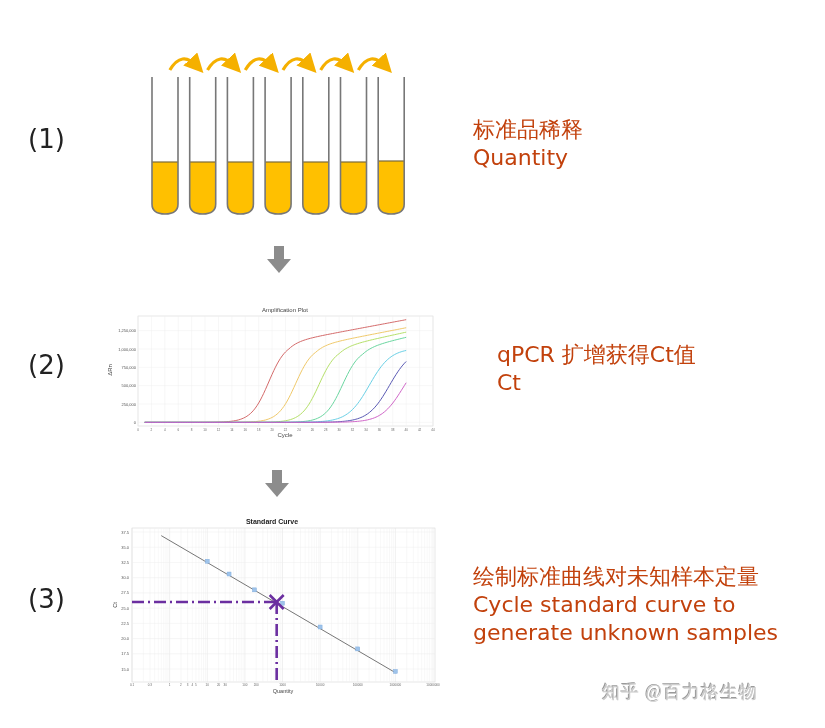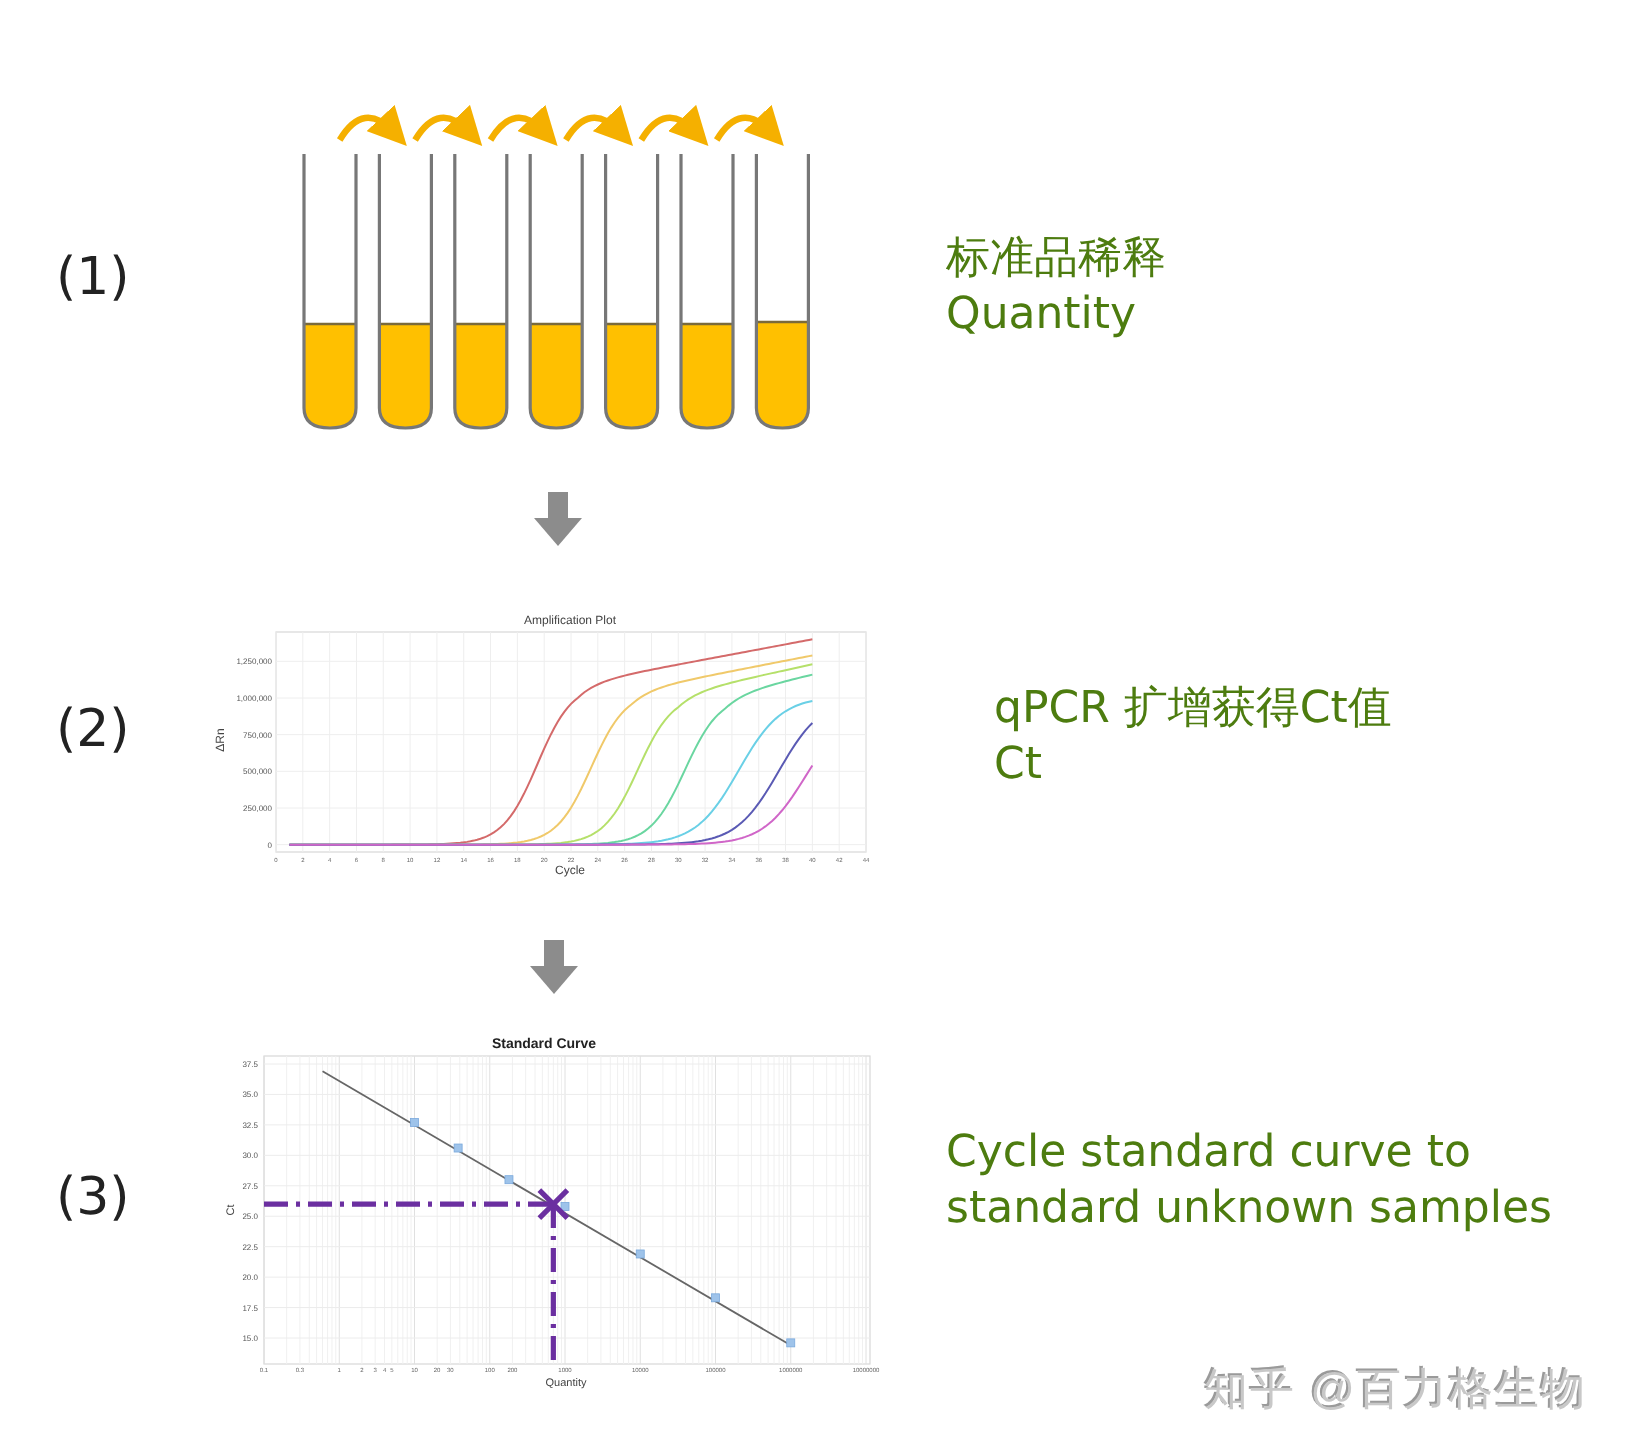--- a/index.html
+++ b/index.html
@@ -1,22 +1,22 @@
 <!DOCTYPE html>
 <html><head>
 <meta charset="utf-8">
 <style>
   html, body { margin: 0; padding: 0; background: #ffffff; }
   body { width: 825px; height: 728px; position: relative; overflow: hidden; font-family: "DejaVu Sans", "Liberation Sans", sans-serif; color: #111; }
   .step-num { position: absolute; font-size: 26px; font-family: "DejaVu Sans", sans-serif; color: #222; }
-  .desc { position: absolute; font-size: 22px; line-height: 28px; color: #4d7c0f; font-family: "DejaVu Sans", sans-serif; }
+  .desc { position: absolute; font-size: 22px; line-height: 28px; color: #c2410c; font-family: "DejaVu Sans", sans-serif; }
   .desc div { white-space: nowrap; }
   .arrow { position: absolute; }
   svg text { font-family: "Liberation Sans", sans-serif; }
-  .watermark { position: absolute; left: 602px; top: 680px; font-size: 22px; color: #c8c8c8; letter-spacing: 1px; font-family: Liberation Sans, sans-serif; text-shadow: 1px 1px 0 #ffffff, -1px -1px 0 #9a9a9a; }
+  .watermark { position: absolute; left: 602px; top: 680px; font-size: 18px; color: #c8c8c8; letter-spacing: 1px; font-family: Liberation Serif, serif; text-shadow: 1px 1px 0 #ffffff, -1px -1px 0 #9a9a9a; }
 </style>
 </head>
 <body>
 
 <div class="step-num" style="left:28px; top:124px;">(1)</div>
 <div class="step-num" style="left:28px; top:350px;">(2)</div>
 <div class="step-num" style="left:28px; top:584px;">(3)</div>
 
 <svg style="position:absolute; left:140px; top:50px;" width="280" height="170" viewBox="140 50 280 170">
   <defs>
@@ -305,17 +305,18 @@
       <rect x="393.375" y="669.4355555555555" width="4" height="4" fill="#9ec3ea" stroke="#7aa9dc" stroke-width="0.4"></rect>
     </g>
   <g id="std-unknown">
       <line x1="132" y1="602.0222222222222" x2="276.6718137555364" y2="602.0222222222222" stroke="#6b2fa0" stroke-width="2.6" stroke-dasharray="12,4,2,4"></line>
       <line x1="276.6718137555364" y1="602.0222222222222" x2="276.6718137555364" y2="682" stroke="#6b2fa0" stroke-width="2.6" stroke-dasharray="12,4,2,4"></line>
       <path d="M269.6718137555364,595.0222222222222 L283.6718137555364,609.0222222222222 M283.6718137555364,595.0222222222222 L269.6718137555364,609.0222222222222" stroke="#6b2fa0" stroke-width="2.6" fill="none"></path>
     </g>
 </svg>
 
 <div class="desc" style="left:473px; top:563px;">
+  <div>绘制标准曲线对未知样本定量</div>
   <div>Cycle standard curve to</div>
-  <div>standard unknown samples</div>
+  <div>generate unknown samples</div>
 </div>
 
 <div class="watermark">知乎 @百力格生物</div>
 
 </body></html>

